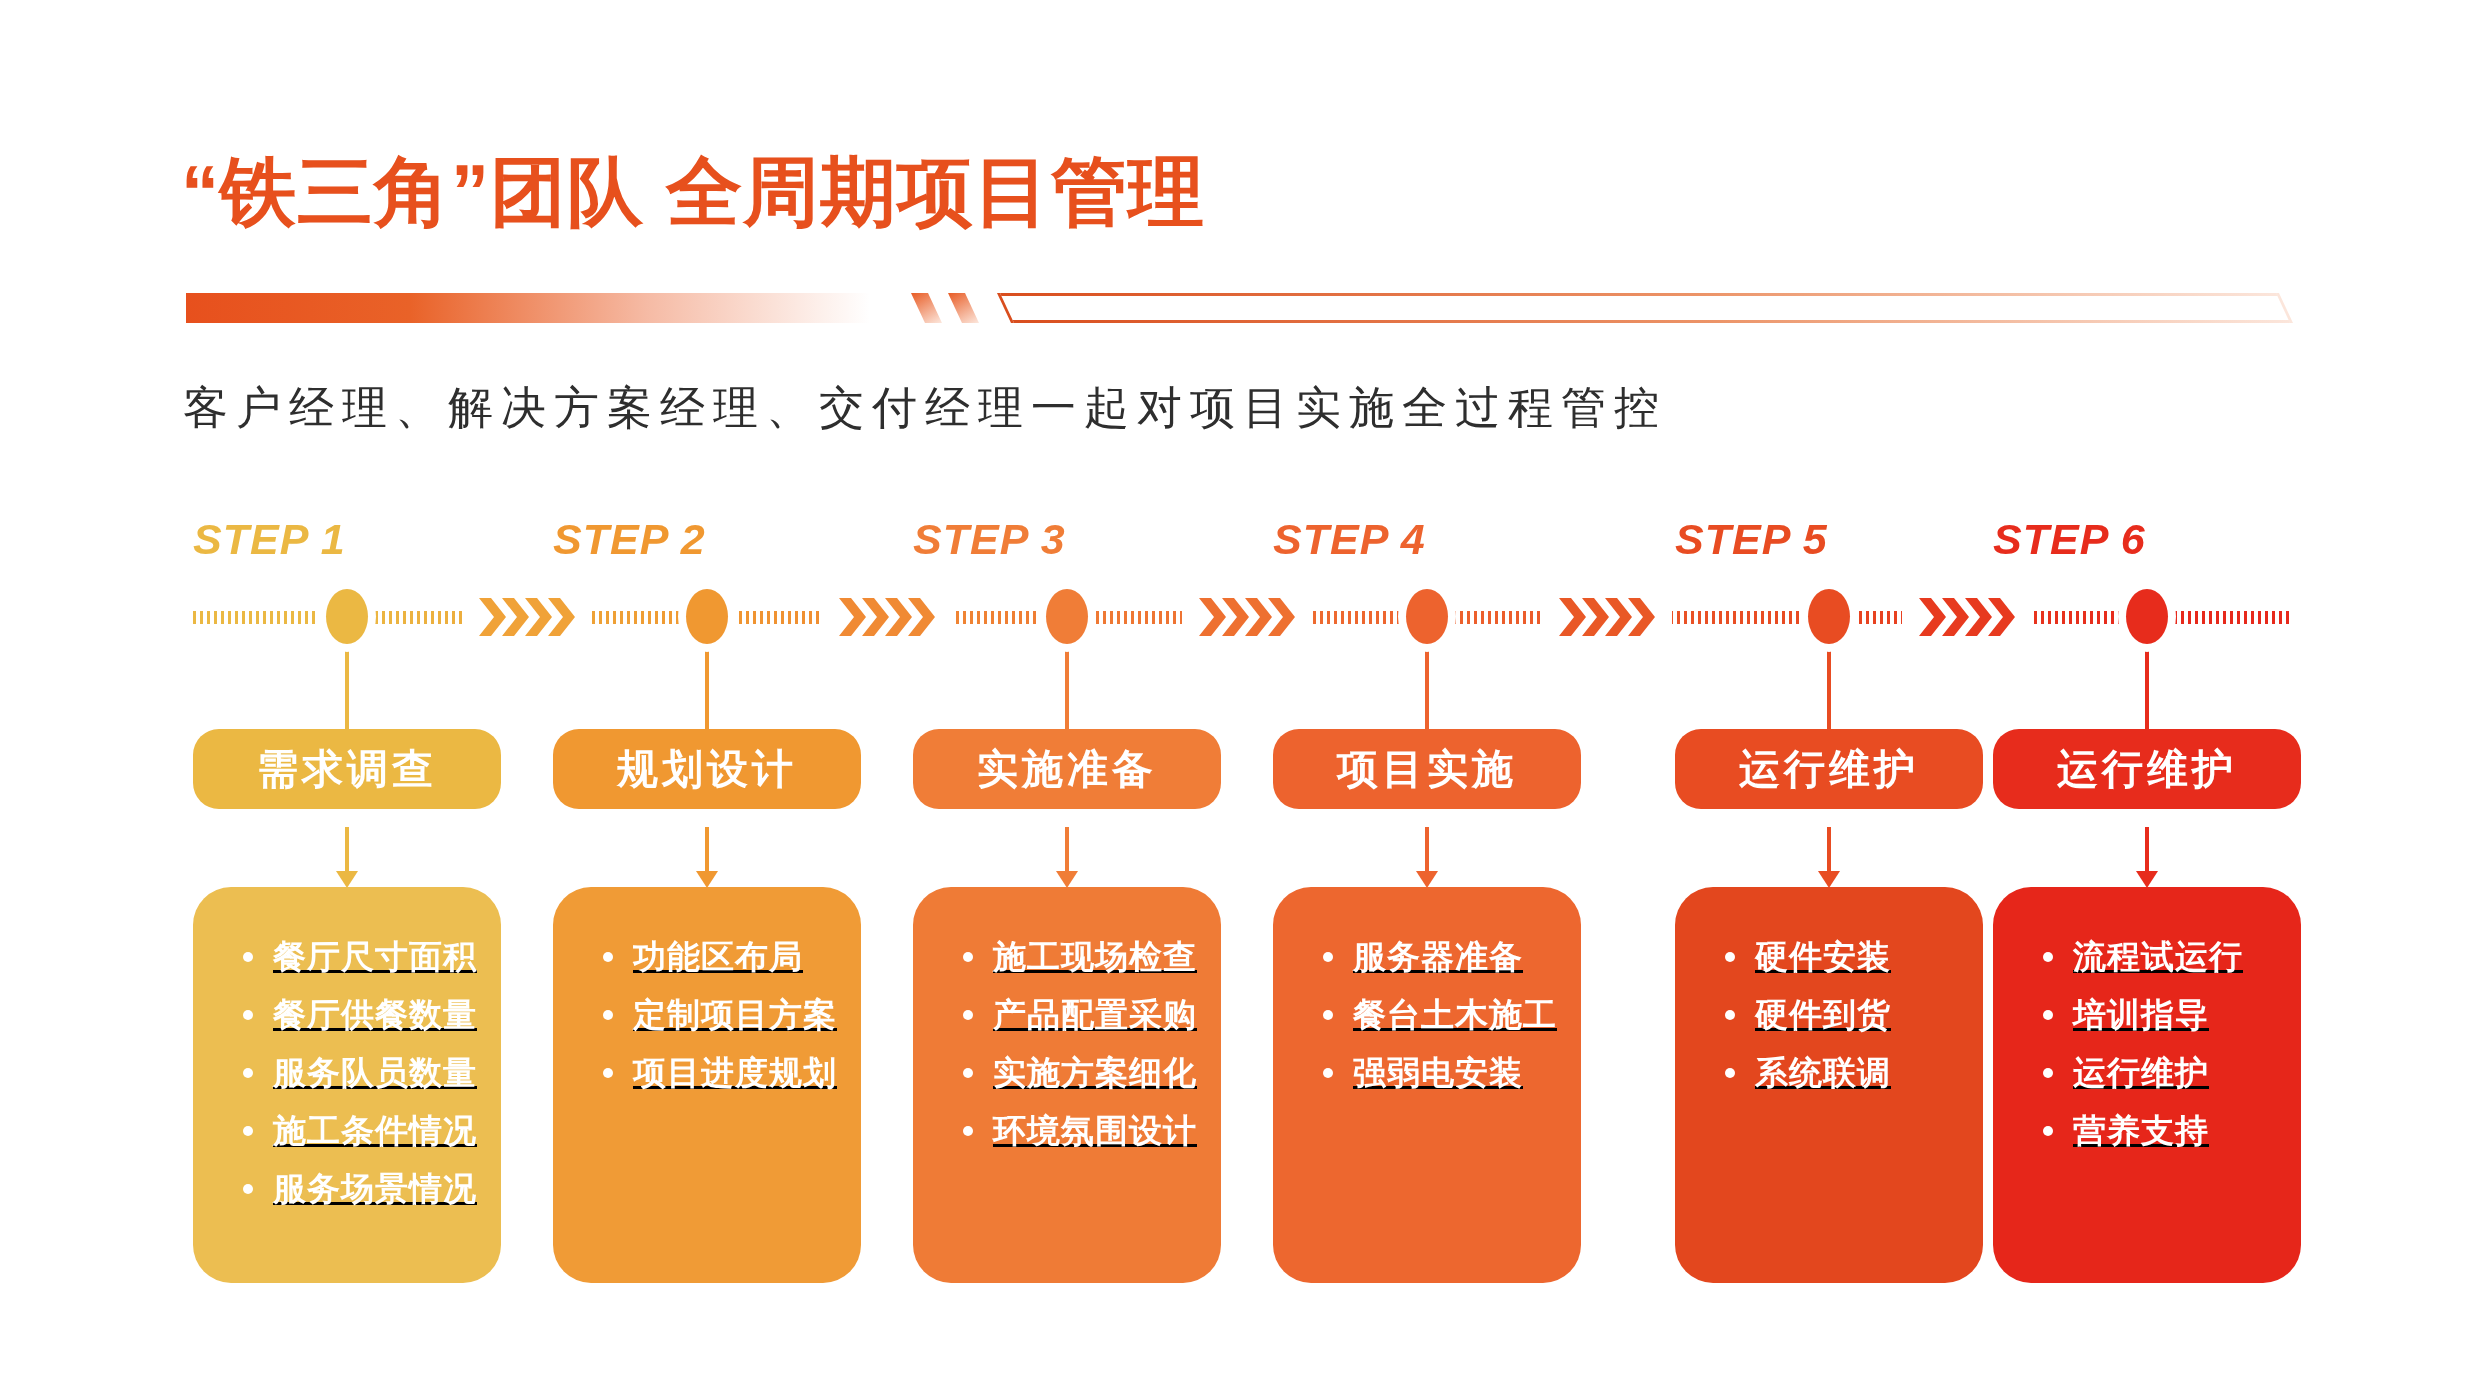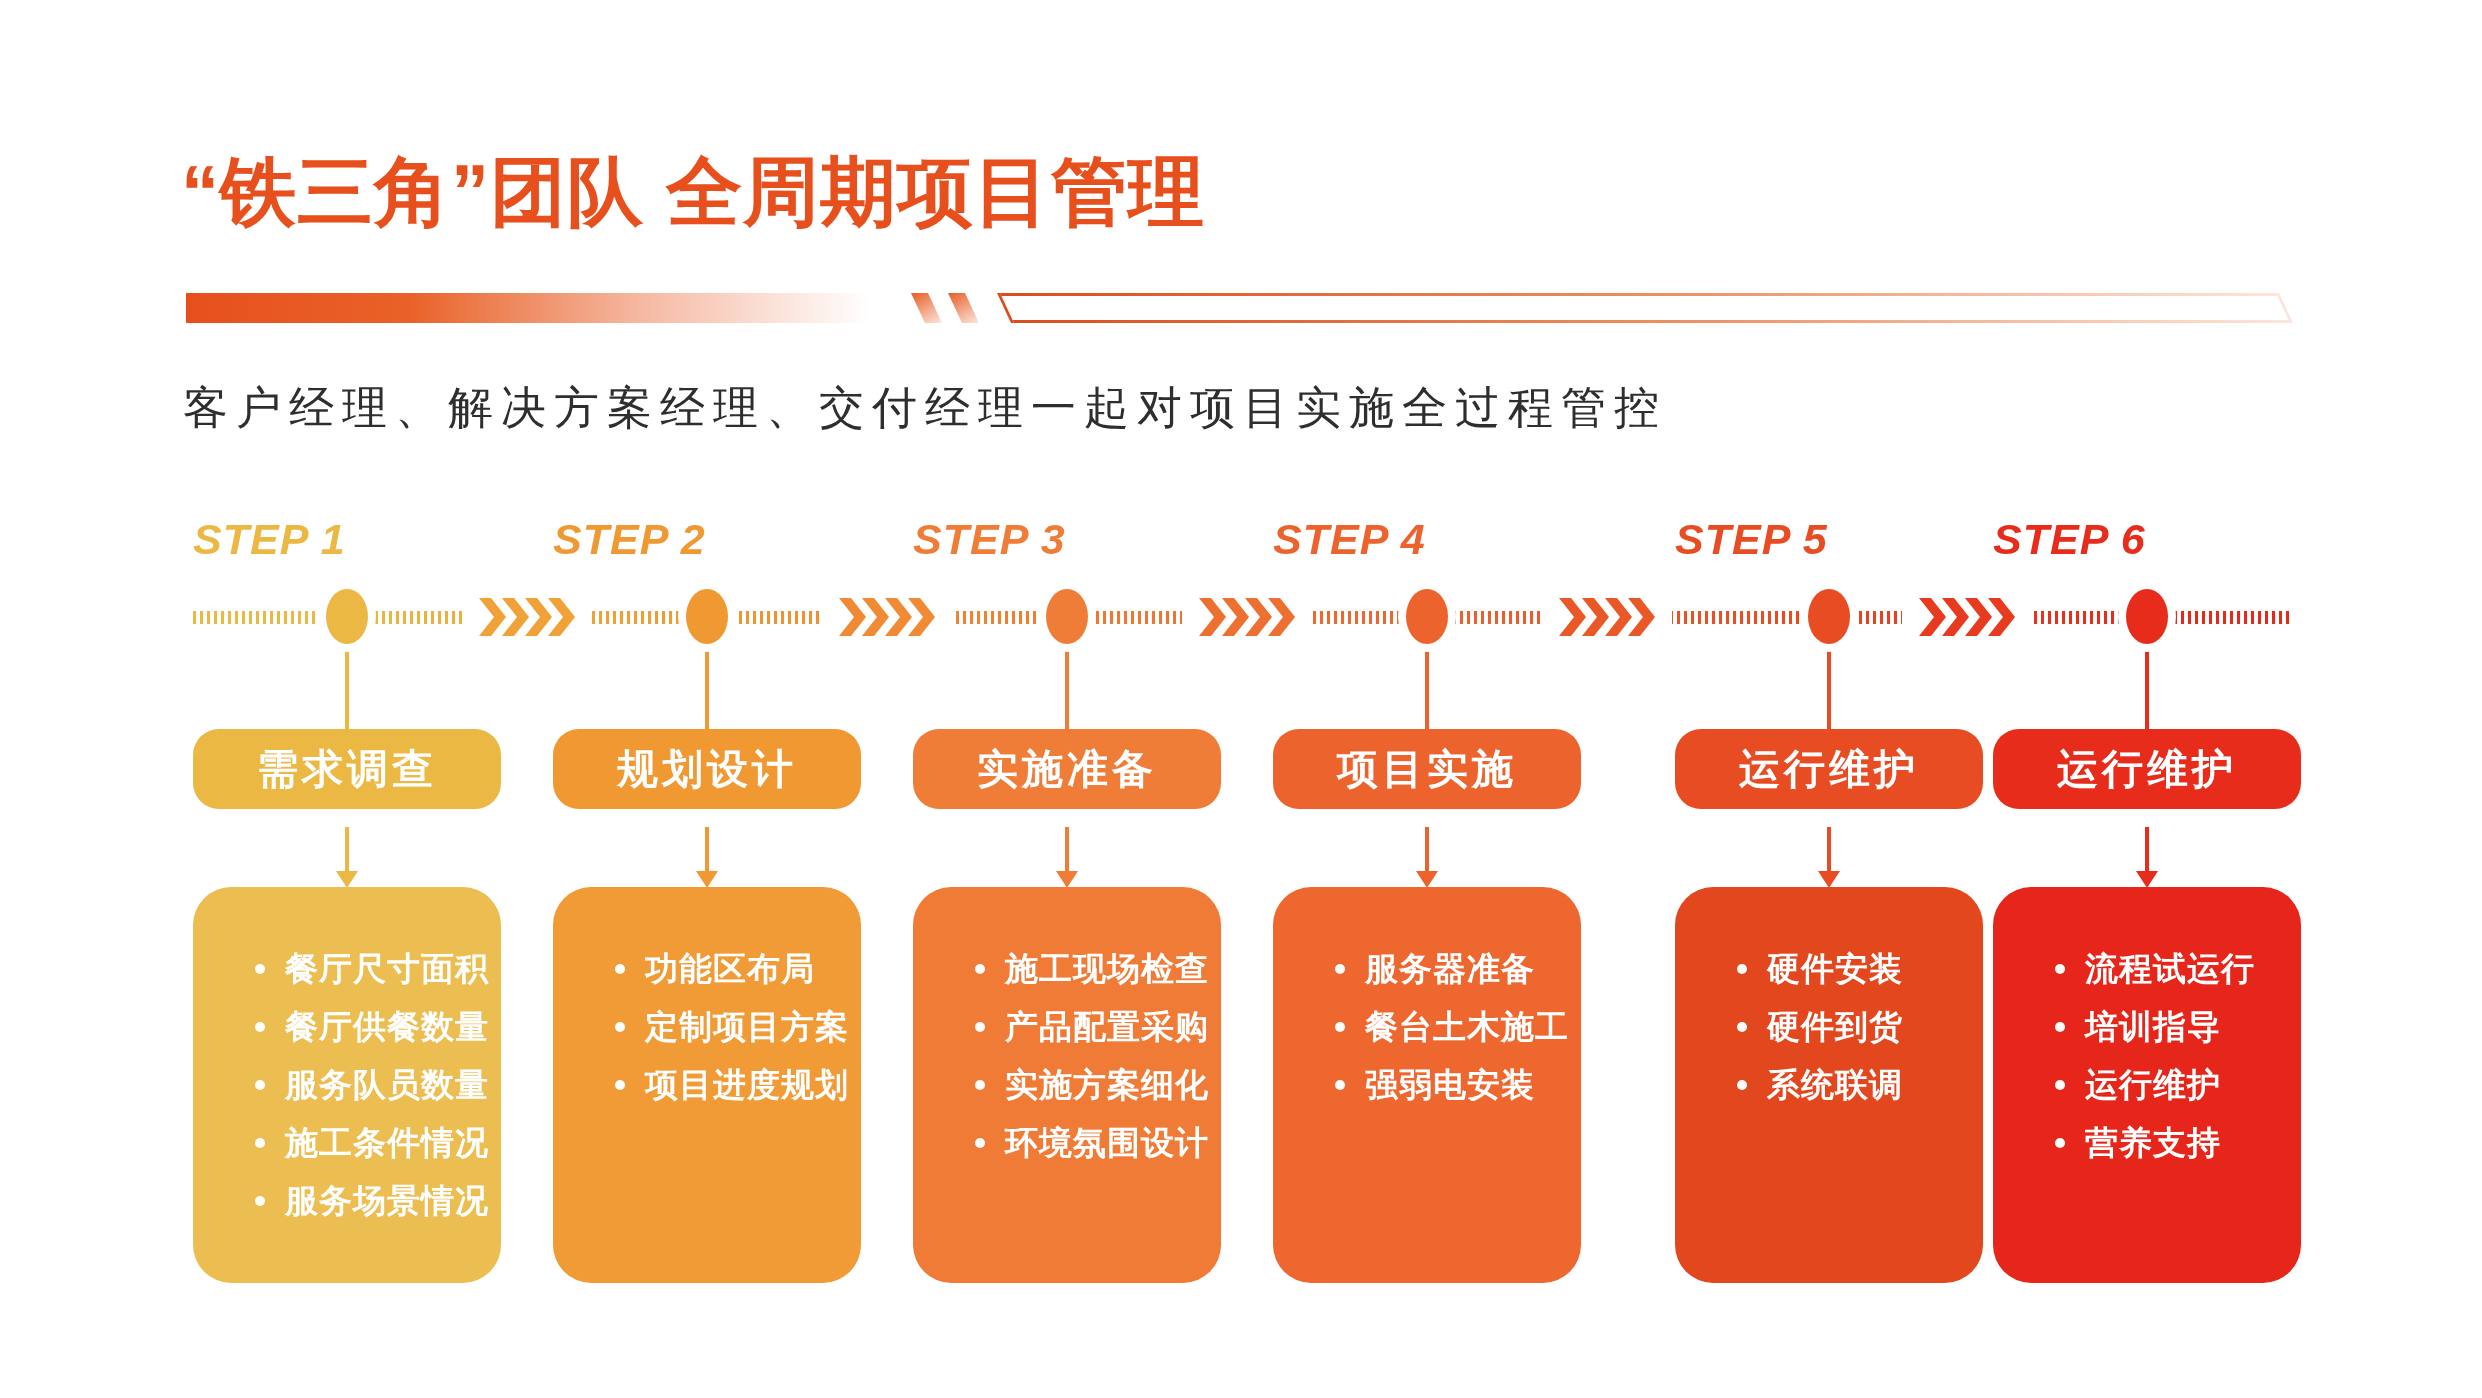--- a/index.html
+++ b/index.html
@@ -69,21 +69,21 @@
   }
   .ahead{
     position:absolute;top:356px;left:50%;margin-left:-11px;width:0;height:0;
     border-left:11px solid transparent;border-right:11px solid transparent;
     border-top:17px solid var(--c);
   }
   .card{
     position:absolute;top:372px;left:0;width:100%;height:396px;border-radius:38px;
     background:var(--cc);box-sizing:border-box;
   }
-  .card ul{margin:16px;padding:37px 16px 0 46px;list-style:none;}
+  .card ul{margin:4px;padding:37px 16px 0 46px;list-style:none;text-decoration:underline;}
   .card li{
     position:relative;padding-left:30px;color:#fff;font-size:33px;font-weight:600;
     line-height:58px;white-space:nowrap;letter-spacing:1px;
   }
   .card li::before{
     content:"";position:absolute;left:0;top:24px;width:10px;height:10px;
     border-radius:50%;background:#fff;
   }
 </style>
 </head>

